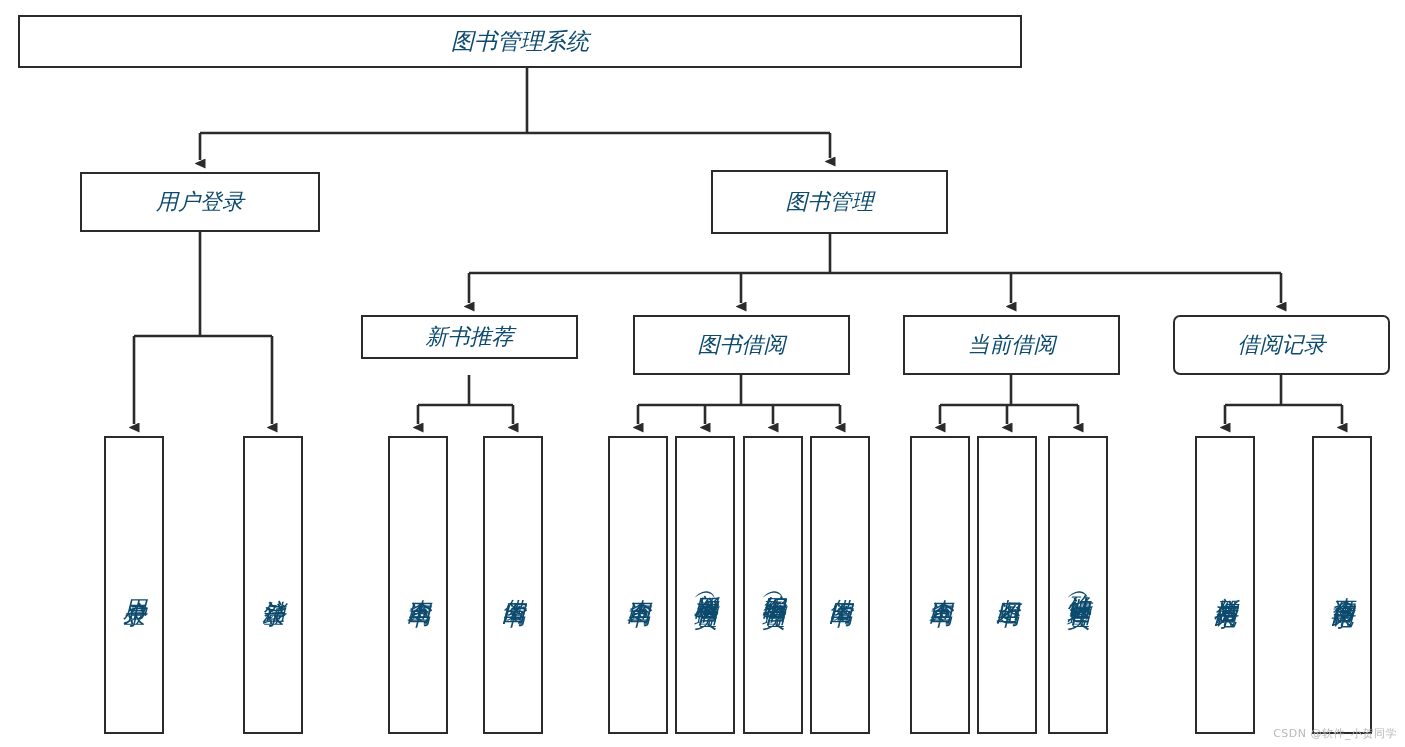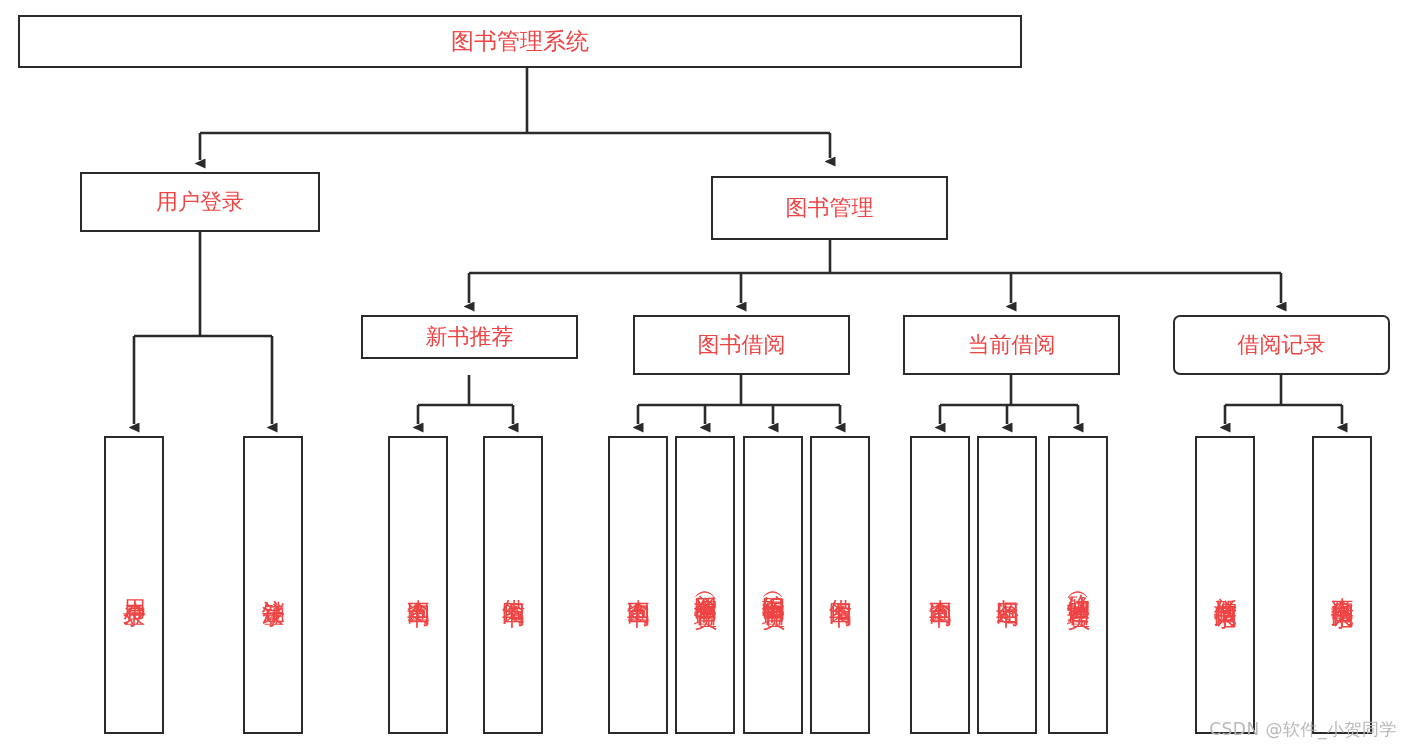--- a/index.html
+++ b/index.html
@@ -23,21 +23,22 @@
     pointer-events: none;
   }
   .node {
     position: absolute;
     box-sizing: border-box;
     border: 2.5px solid #2b2b2b;
     background: #ffffff;
     display: flex;
     align-items: center;
     justify-content: center;
-    color: #ef4444;
+    color: #0c4a6e;
+    font-style: italic;
   }
   .node .lbl {
     display: block;
     text-align: center;
     line-height: 1.28;
     white-space: nowrap;
   }
   .level0 .lbl { font-size: 23px; }
   .level1 .lbl { font-size: 22px; }
   .level2 .lbl { font-size: 22px; }
@@ -50,21 +51,21 @@
     text-orientation: upright;
     font-size: 23px;
     line-height: 1.30;
     letter-spacing: 2px;
     white-space: nowrap;
   }
   #watermark {
     position: absolute;
     right: 8px;
     bottom: 6px;
-    font-size: 17px;
+    font-size: 11px;
     color: #b9b9b9;
     letter-spacing: 0.5px;
     white-space: nowrap;
     font-family: "DejaVu Sans", "Liberation Sans", sans-serif;
   }
 </style>
 </head>
 <body>
 
 <div id="canvas">
@@ -131,21 +132,21 @@
     </g>
   </svg>
 
   <div class="node level0" style="left:18px; top:15px; width:1004px; height:53px;">
     <span class="lbl">图书管理系统</span>
   </div>
 
   <div class="node level1" style="left:80px; top:172px; width:240px; height:60px;">
     <span class="lbl">用户登录</span>
   </div>
-  <div class="node level1" style="left:711px; top:176px; width:237px; height:64px;">
+  <div class="node level1" style="left:711px; top:170px; width:237px; height:64px;">
     <span class="lbl">图书管理</span>
   </div>
 
   <div class="node level2" style="left:361px; top:315px; width:217px; height:44px;">
     <span class="lbl">新书推荐</span>
   </div>
   <div class="node level2" style="left:903px; top:315px; width:217px; height:60px;">
     <span class="lbl">当前借阅</span>
   </div>
   <div class="node level2" style="left:633px; top:315px; width:217px; height:60px;">

